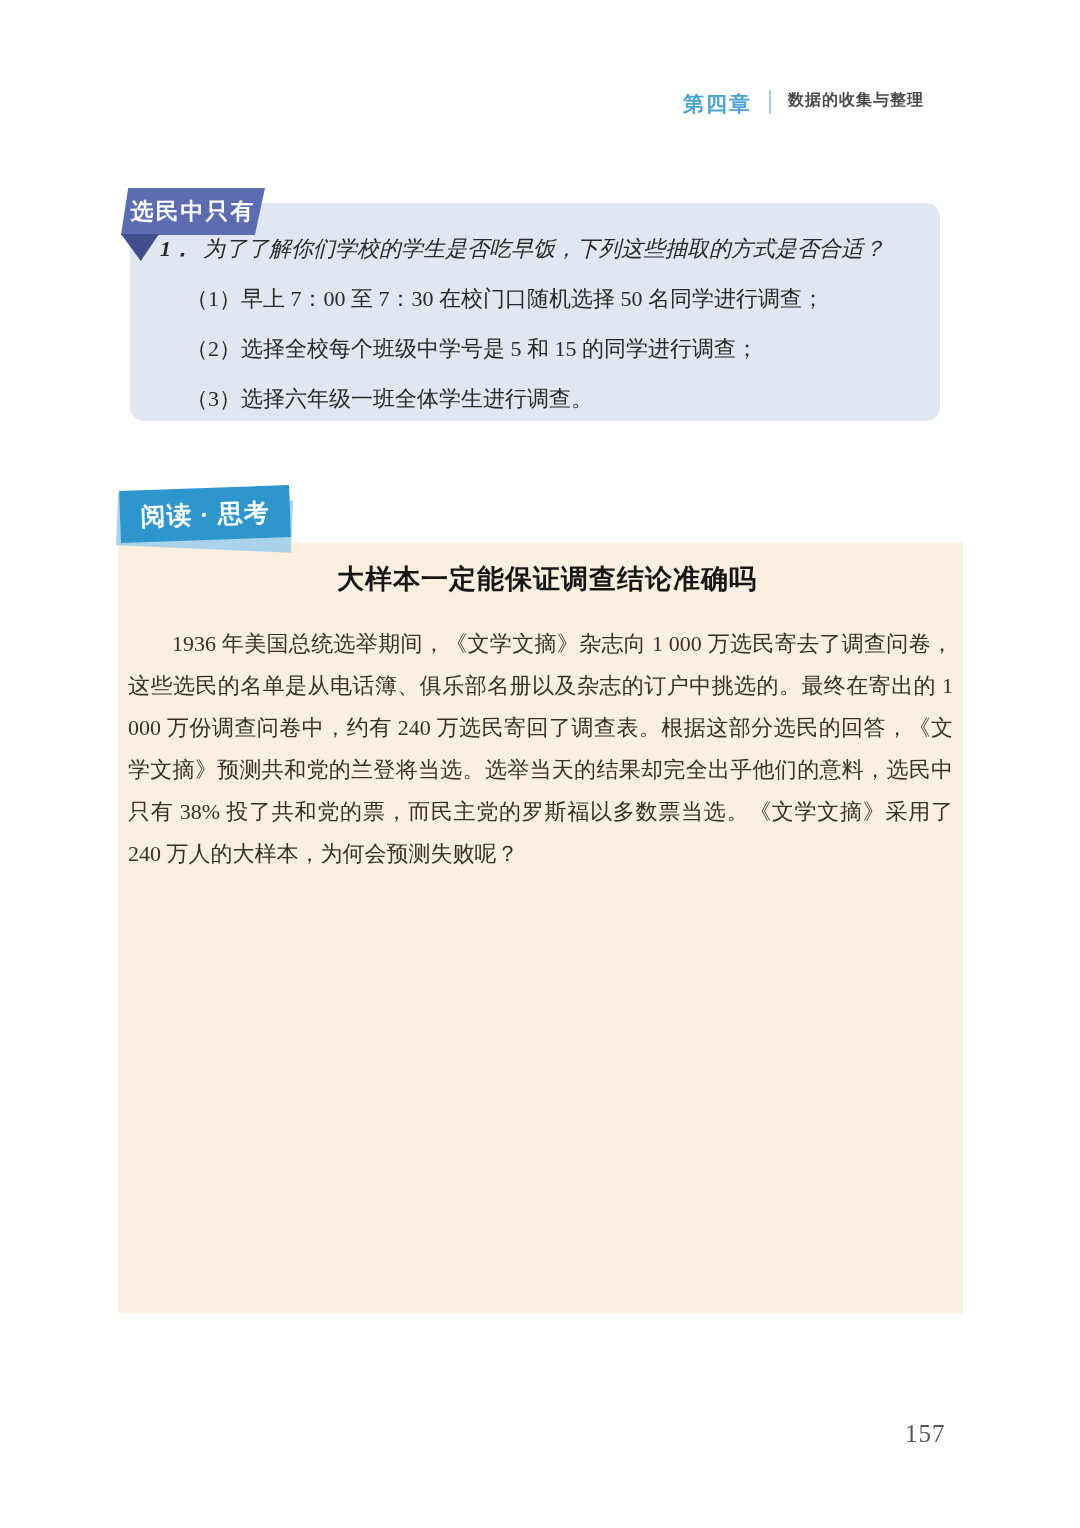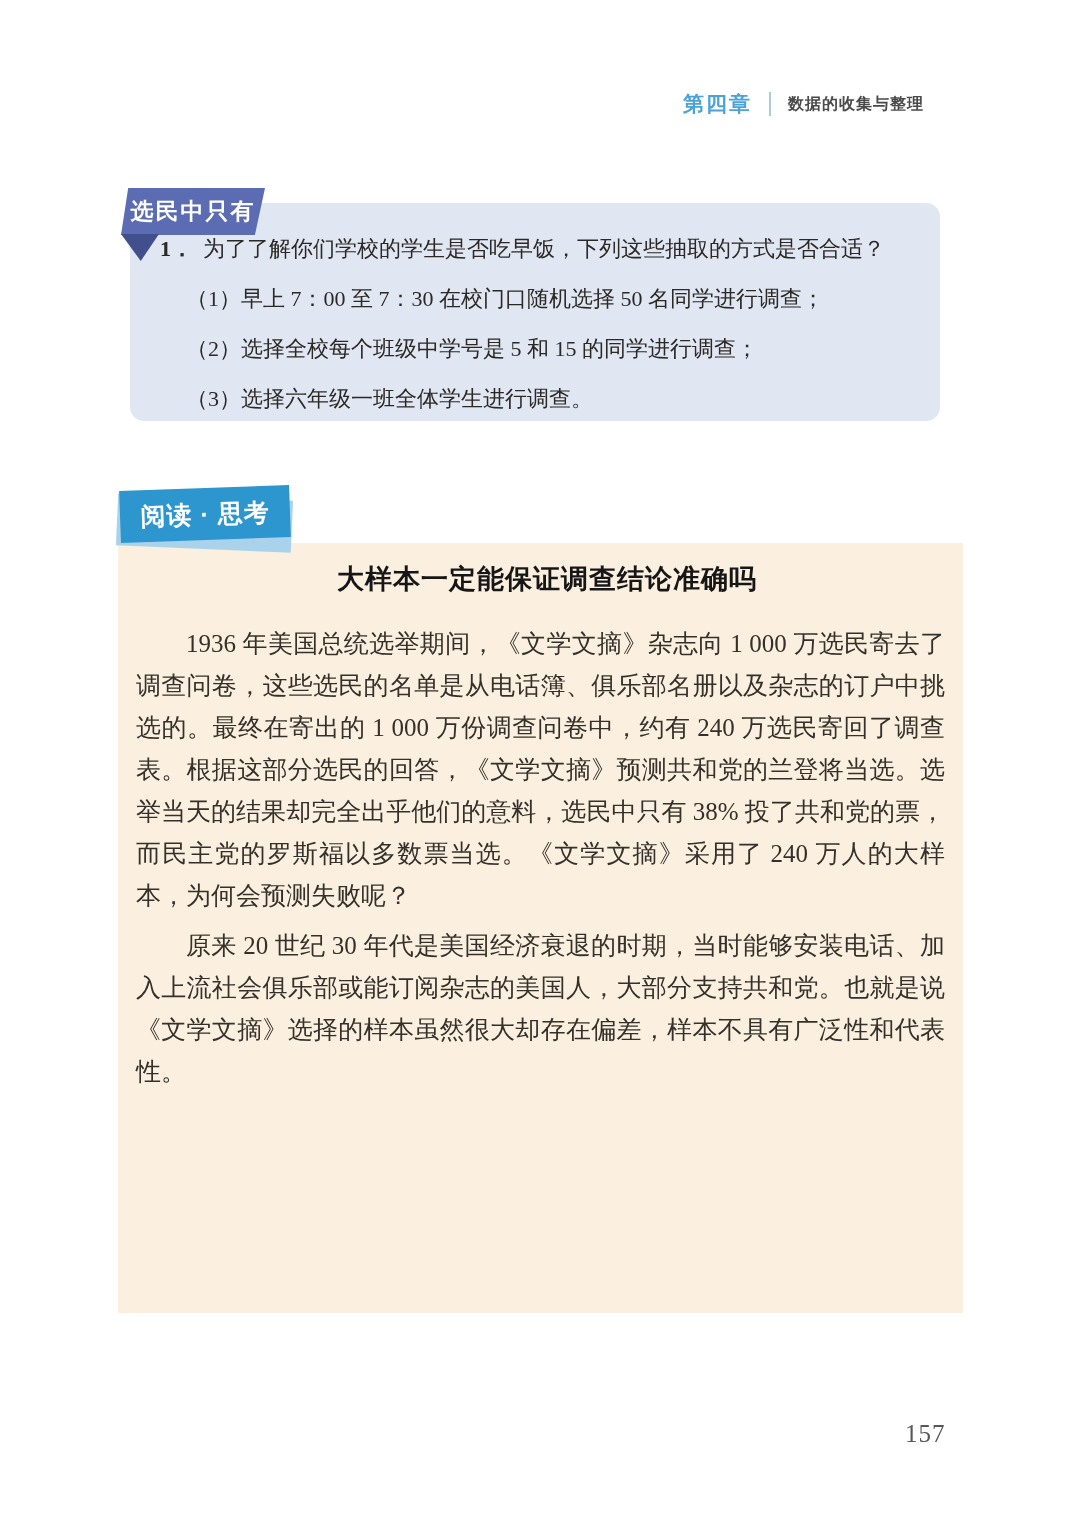--- a/index.html
+++ b/index.html
@@ -3,37 +3,37 @@
 <meta charset="utf-8">
 <style>
   html,body{margin:0;padding:0;background:#ffffff;}
   .page{
     position:relative;width:1080px;height:1528px;background:#ffffff;overflow:hidden;
     font-family:"Liberation Serif","DejaVu Serif",serif;
   }
 
   
   .header{
-    position:absolute;top:90px;left:683px;display:flex;align-items:center;
+    position:absolute;top:90px;left:683px;display:flex;align-items:flex-start;
     font-family:Liberation Sans, sans-serif;font-weight:bold;
   }
   .header .chapter{color:#4ba3d8;font-size:21px;letter-spacing:2px;}
   .header .sep{width:2px;height:24px;background:#a9c9df;margin:0 17px;}
   .header .htitle{color:#4a4a4a;font-size:16px;letter-spacing:1px;}
 
   
   .practice-box{
     position:absolute;left:130px;top:203px;width:810px;height:218px;
     background:#e1e6f3;border-radius:14px;
   }
   .practice-content{
     position:absolute;left:30px;top:28px;right:24px;
     font-size:22px;color:#2b2925;
   }
-  .q-row{line-height:36px;}
+  .q-row{line-height:36px;font-style:italic;}
   .q-no{font-weight:bold;margin-right:10px;}
   .p-item{padding-left:26px;line-height:36px;margin-top:14px;}
 
   .badge-practice{
     position:absolute;left:121px;top:188px;width:144px;height:47px;
     background:#5b6cb2;clip-path:polygon(5% 0,100% 0,93% 100%,0 100%);
     color:#fff;font-family:"Liberation Sans","DejaVu Sans",sans-serif;
     font-weight:bold;font-size:23px;letter-spacing:2px;
     display:flex;align-items:center;justify-content:center;
   }
@@ -57,21 +57,21 @@
   .reading-box{
     position:absolute;left:118px;top:543px;width:845px;height:770px;
     background:#fbf0e0;
   }
   .reading-title{
     margin:18px 0 0;text-align:center;
     font-size:27px;font-weight:bold;color:#161616;letter-spacing:1px;padding-left:13px;
   }
   .reading-body{margin:26px 10px 0 10px;}
   .reading-body p{
-    margin:8px;font-size:25px;line-height:42px;text-align:justify;
+    margin:0;font-size:22px;line-height:42px;text-align:justify;
     text-indent:2em;color:#353029;
   }
 
   
   .page-number{
     position:absolute;left:905px;top:1420px;
     font-family:Liberation Serif, serif;
     font-size:25px;color:#575757;letter-spacing:1px;
   }
 </style>
@@ -96,21 +96,20 @@
       <div class="p-item">（3）选择六年级一班全体学生进行调查。</div>
     </div>
   </div>
   <div class="badge-practice">选民中只有</div>
   <div class="badge-fold"></div>
 
   <div class="reading-box">
     <h2 class="reading-title">大样本一定能保证调查结论准确吗</h2>
     <div class="reading-body">
       <p>1936 年美国总统选举期间，《文学文摘》杂志向 1 000 万选民寄去了调查问卷，这些选民的名单是从电话簿、俱乐部名册以及杂志的订户中挑选的。最终在寄出的 1 000 万份调查问卷中，约有 240 万选民寄回了调查表。根据这部分选民的回答，《文学文摘》预测共和党的兰登将当选。选举当天的结果却完全出乎他们的意料，选民中只有 38% 投了共和党的票，而民主党的罗斯福以多数票当选。《文学文摘》采用了 240 万人的大样本，为何会预测失败呢？</p>
-      <p>原来 20 世纪 30 年代是美国经济衰退的时期，当时能够安装电话、加入上流社会俱乐部或能订阅杂志的美国人，大部分支持共和党。也就是说《文学文摘》选择的样本虽然很大却存在偏差，样本不具有广泛性和代表性。</p>
     </div>
   </div>
   <div class="badge-reading-back"></div>
   <div class="badge-reading">阅读 · 思考</div>
 
   <div class="page-number">157</div>
 
 </div>
 
 </body></html>

